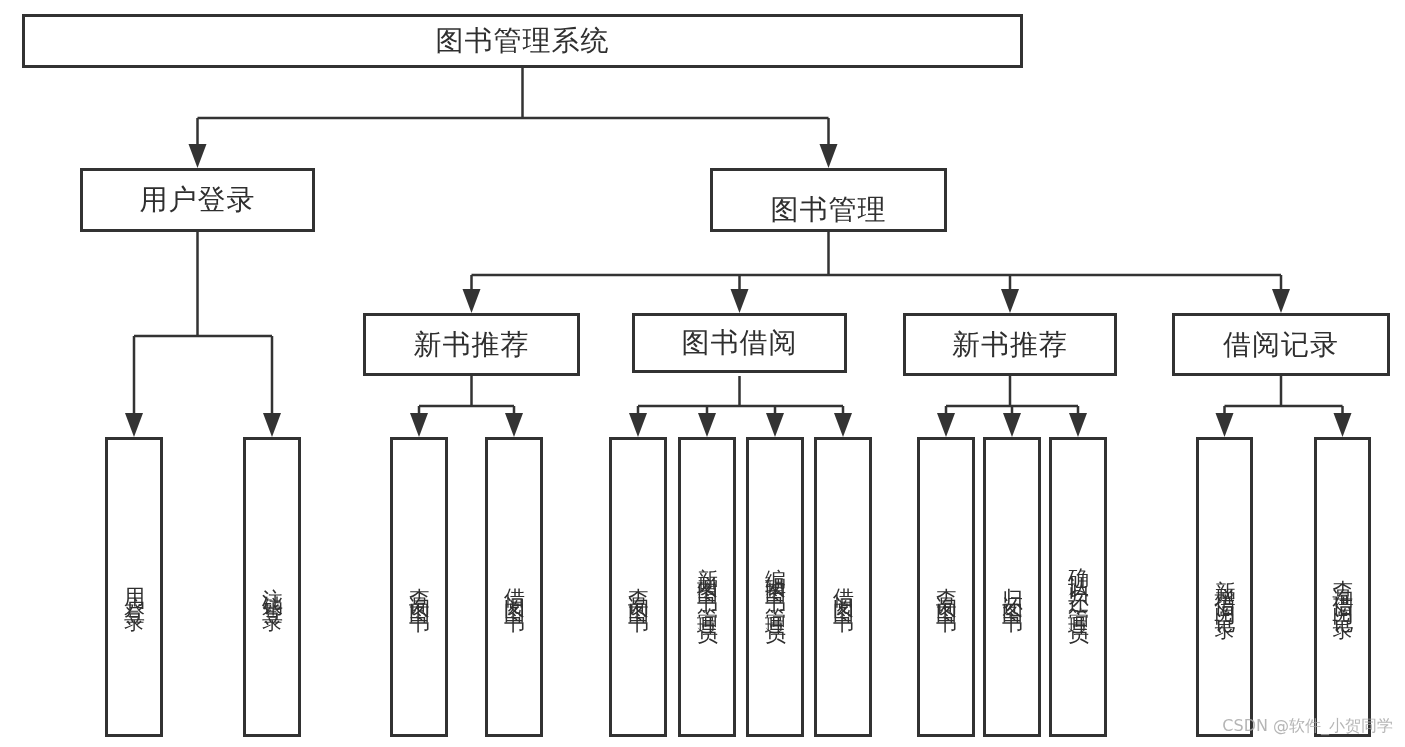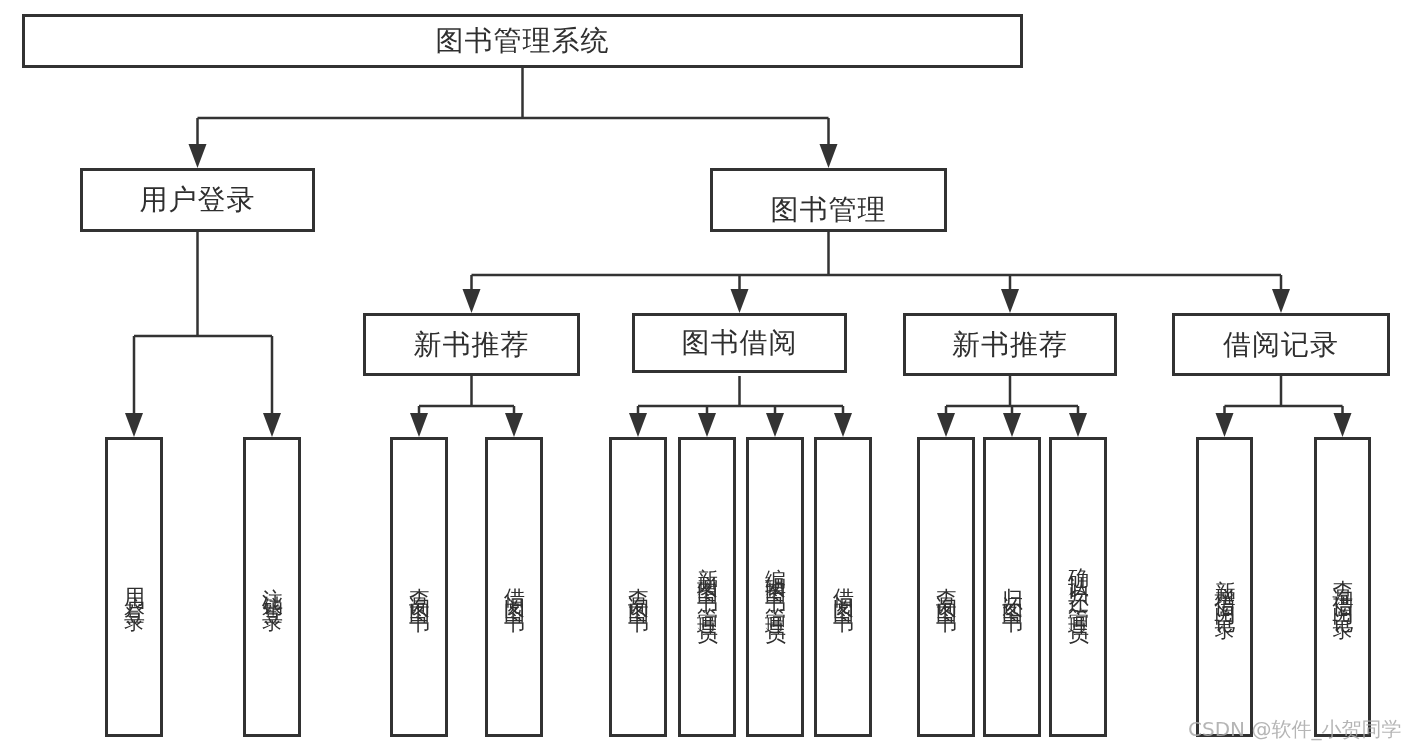--- a/index.html
+++ b/index.html
@@ -33,21 +33,21 @@
     writing-mode: vertical-lr;
     text-orientation: mixed;
     letter-spacing: 8px;
     line-height: 1;
   }
   #watermark {
     position: absolute;
     left: 1188px;
     top: 716px;
     width: 205px;
-    font-size: 20px;
+    font-size: 16px;
     color: #a9a9a9;
     opacity: 0.85;
     white-space: nowrap;
     text-align: right;
     z-index: 5;
   }
 </style>
 </head>
 <body>
 

